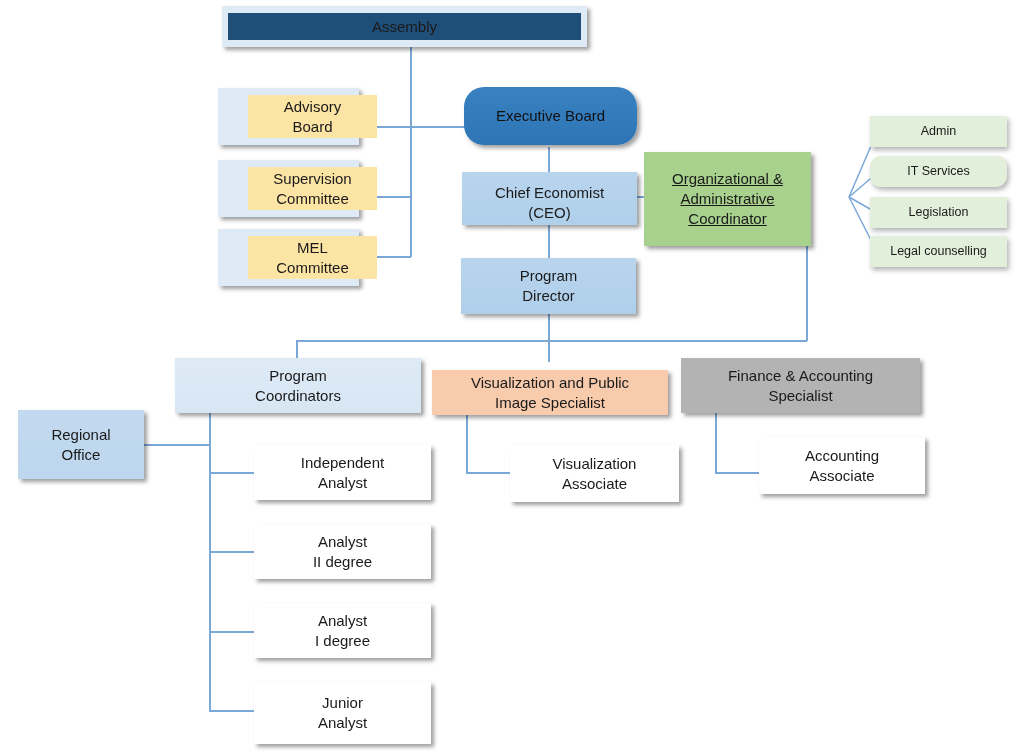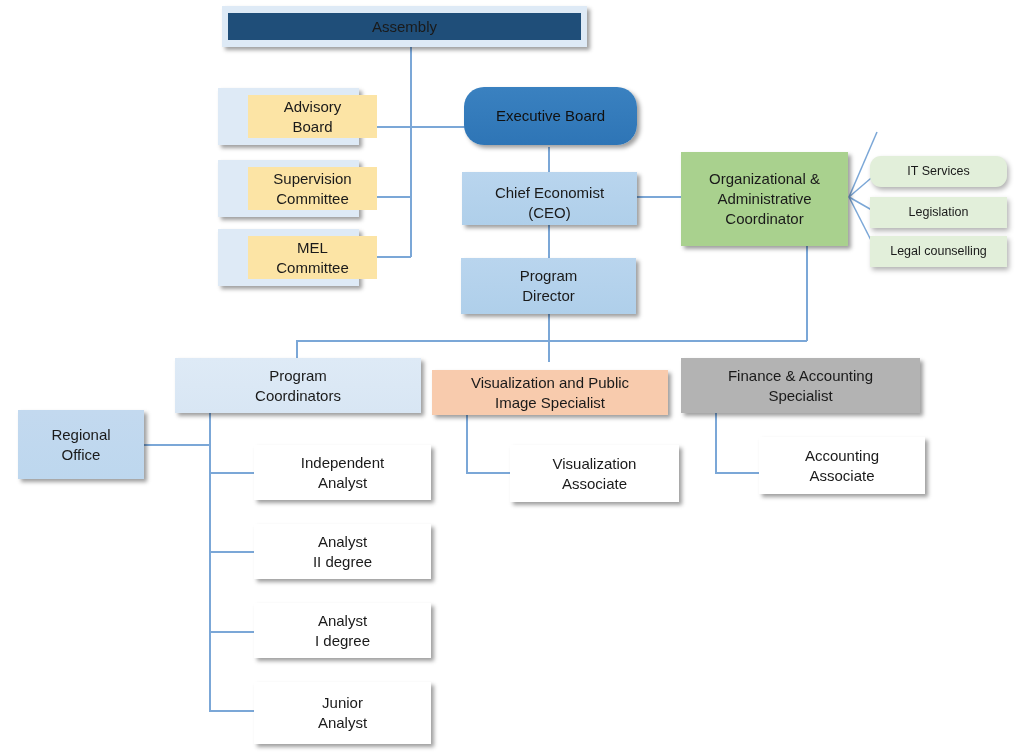--- a/index.html
+++ b/index.html
@@ -184,28 +184,31 @@
     </span>
   </div>
 
   <div class="node fill-lblue shadow" style="left:461px; top:258px; width:175px; height:56px;">
     <span class="lbl">
       <span>Program</span><br>
       <span>Director</span>
     </span>
   </div>
 
-  <div class="node fill-green shadow" style="left:681px; top:152px; width:167px; height:94px;">
+  <div class="node fill-green shadow" style="left:644px; top:152px; width:167px; height:94px;text-decoration:underline;">
     <span class="lbl">
       <span>Organizational &amp;</span><br>
       <span>Administrative</span><br>
       <span>Coordinator</span>
     </span>
   </div>
 
+  <div class="node fill-lgreen shadow-soft small" style="left:870px; top:116px; width:137px; height:31px;">
+    <span class="lbl">Admin</span>
+  </div>
   <div class="node fill-lgreen shadow-soft small" style="left:870px; top:156px; width:137px; height:31px;border-radius:11px;">
     <span class="lbl">IT Services</span>
   </div>
   <div class="node fill-lgreen shadow-soft small" style="left:870px; top:197px; width:137px; height:31px;">
     <span class="lbl">Legislation</span>
   </div>
   <div class="node fill-lgreen shadow-soft small" style="left:870px; top:236px; width:137px; height:31px;">
     <span class="lbl">Legal counselling</span>
   </div>
 

